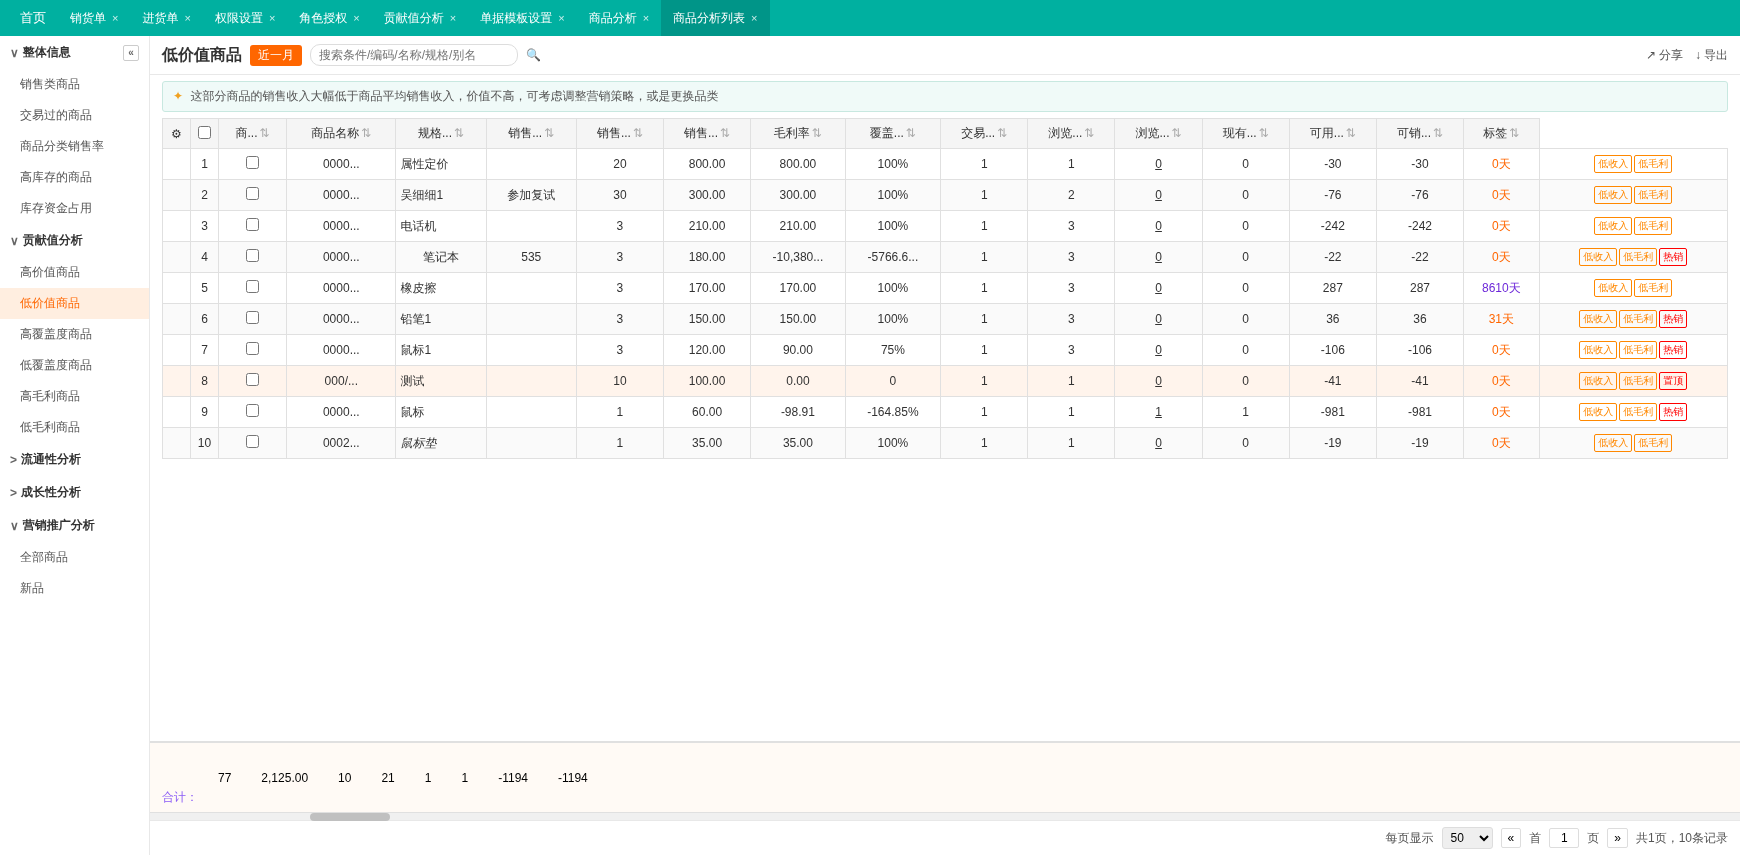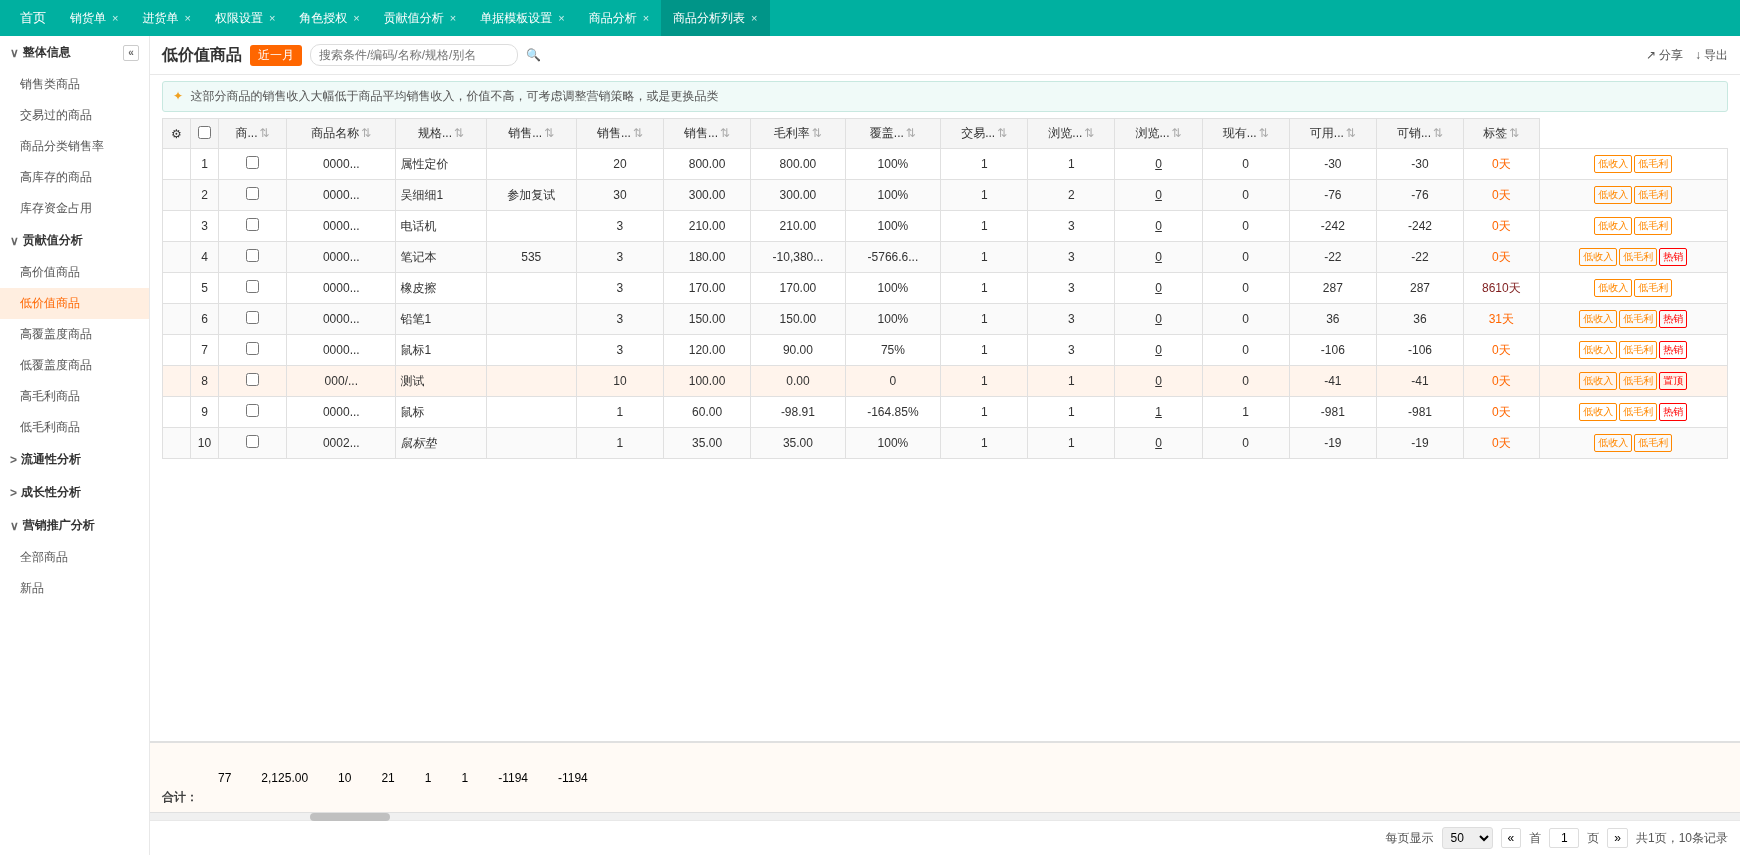--- a/index.html
+++ b/index.html
@@ -170,21 +170,21 @@
     .tag-orange { border-color: #ff8800; color: #ff8800; }
     
     
     .table-footer {
       border-top: 2px solid #e0e0e0;
       padding: 6px 12px;
       display: flex;
       align-items: center;
       background: #fffaf5;
     }
-    .footer-total-label { color: #404040; font-weight: bold; margin-right: 20px; margin-top: 40px; }
+    .footer-total-label { color: #8b5cf6; font-weight: normal; margin-right: 20px; margin-top: 40px; }
     
     
     .pagination-bar {
       display: flex;
       align-items: center;
       justify-content: flex-end;
       padding: 6px 12px;
       border-top: 1px solid #e8e8e8;
       gap: 8px;
       color: #555;
@@ -426,21 +426,21 @@
     <td>-242</td>
     <td>-242</td>
     <td style="color:#ff6600;">0天</td>
     <td><span class="tag tag-orange">低收入</span><span class="tag tag-orange">低毛利</span></td>
   </tr>
             <tr>
     <td></td>
     <td>4</td>
     <td><input type="checkbox" style=""></td>
     <td>0000...</td>
-    <td style="text-align:left;">笔记本</td>
+    <td style="text-align:center;">笔记本</td>
     <td>535</td>
     <td>3</td>
     <td>180.00</td>
     <td>-10,380...</td>
     <td>-5766.6...</td>
     <td>1</td>
     <td>3</td>
     <td><span style="text-decoration:underline;">0</span></td>
     <td>0</td>
     <td>-22</td>
@@ -458,21 +458,21 @@
     <td>3</td>
     <td>170.00</td>
     <td>170.00</td>
     <td>100%</td>
     <td>1</td>
     <td>3</td>
     <td><span style="text-decoration:underline;">0</span></td>
     <td>0</td>
     <td>287</td>
     <td>287</td>
-    <td style="color:#7f1d1d;">8610天</td>
+    <td style="color:#6d28d9;">8610天</td>
     <td><span class="tag tag-orange">低收入</span><span class="tag tag-orange">低毛利</span></td>
   </tr>
             <tr>
     <td></td>
     <td>6</td>
     <td><input type="checkbox" style=""></td>
     <td>0000...</td>
     <td style="text-align:left;">铅笔1</td>
     <td></td>
     <td>3</td>

